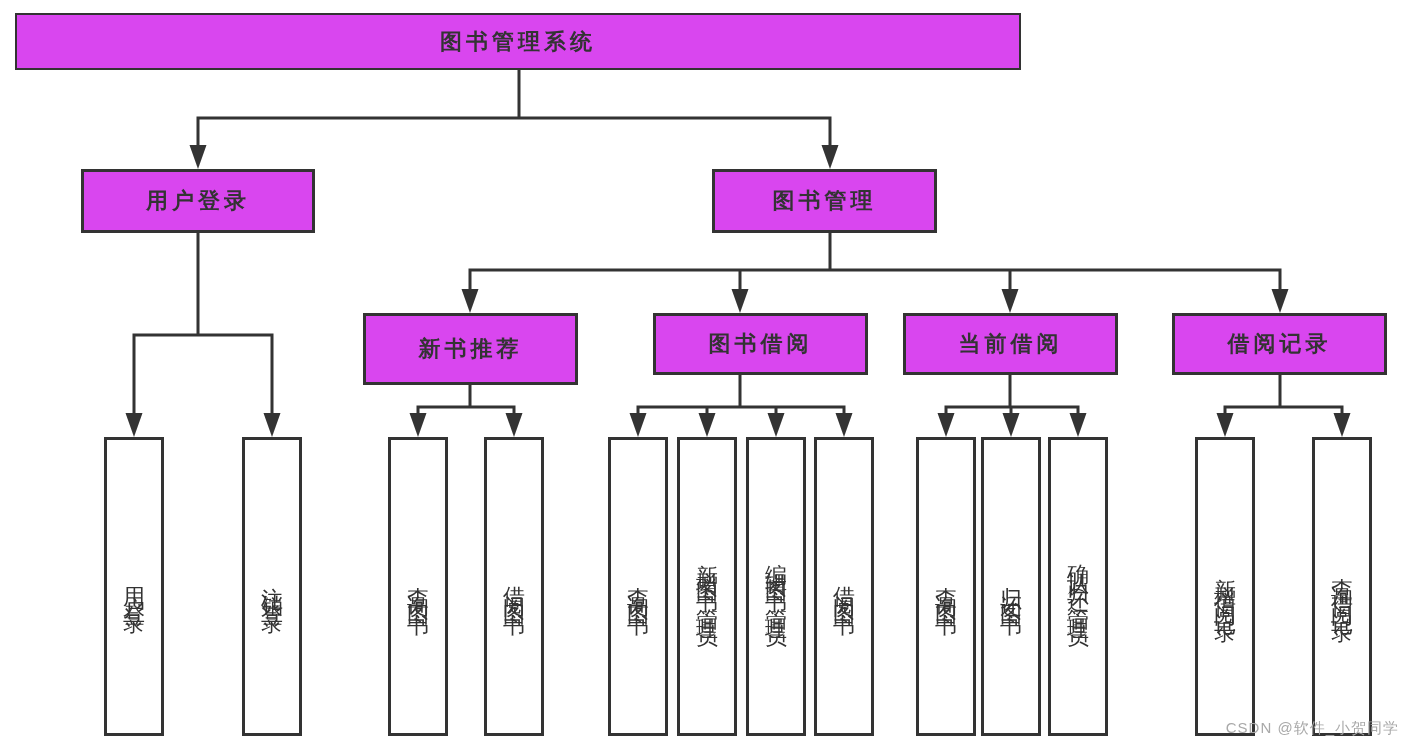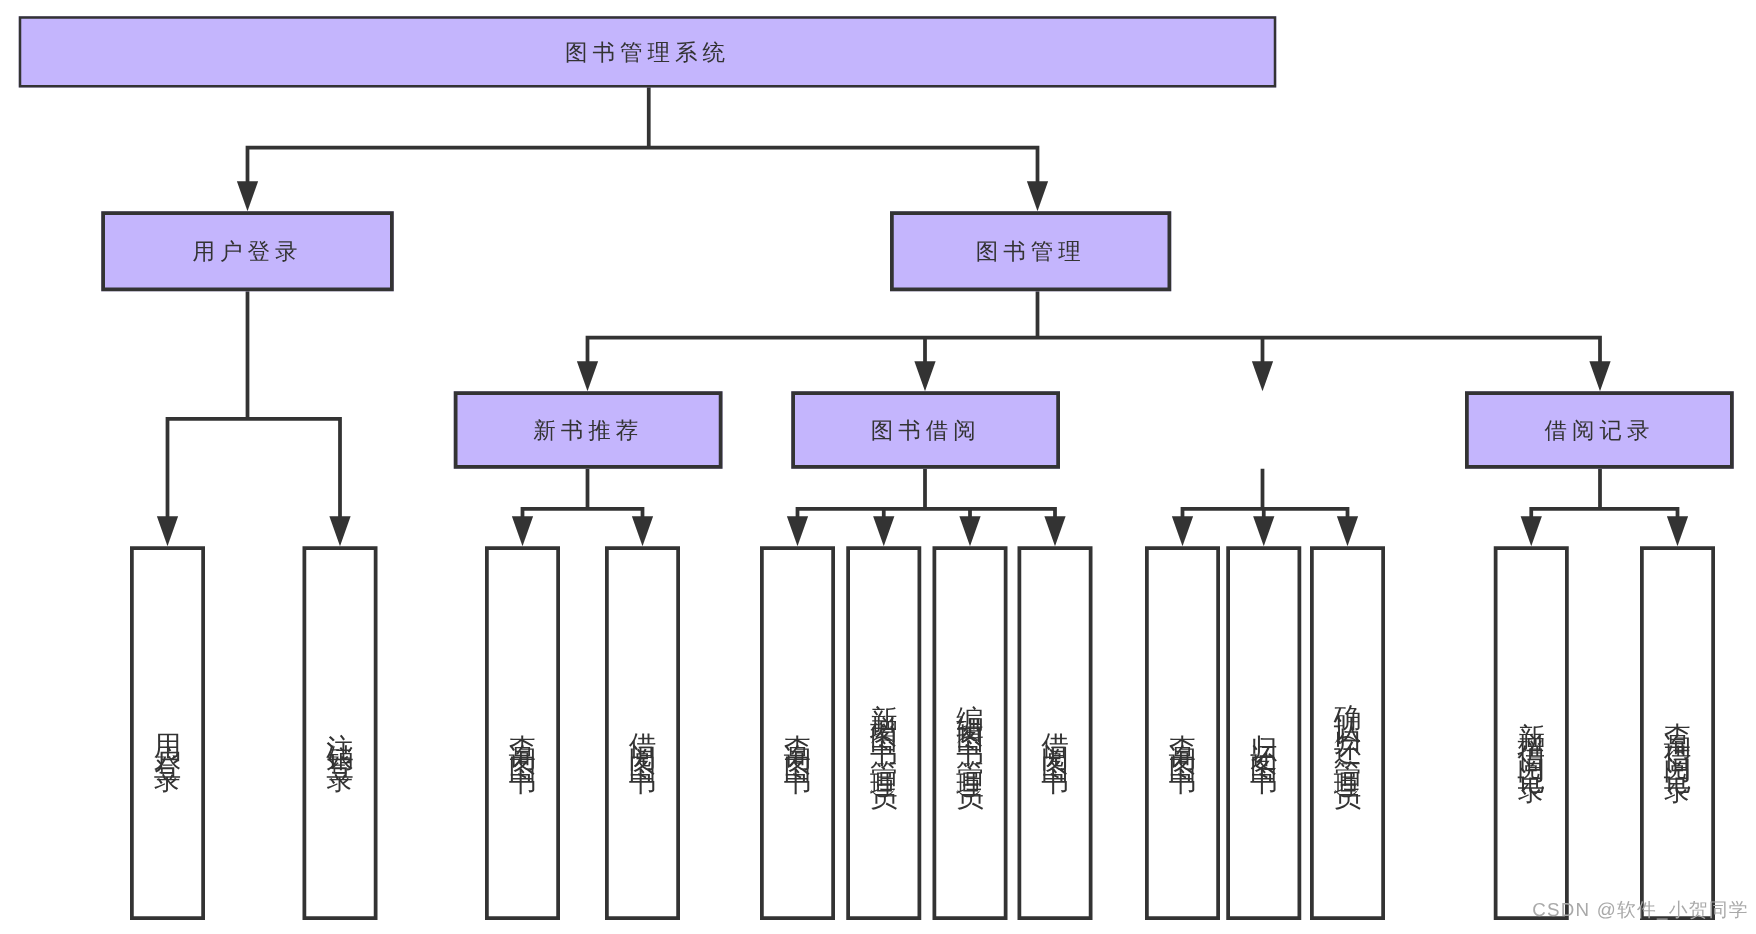--- a/index.html
+++ b/index.html
@@ -2,23 +2,23 @@
 <html><head>
 <meta charset="utf-8">
 <style>
   html,body{margin:0;padding:0;background:#fff;}
   .canvas{
     position:relative;width:1405px;height:747px;background:#fff;overflow:hidden;
     font-family:"Liberation Sans",sans-serif;
   }
   .connectors{position:absolute;left:0;top:0;z-index:0;}
   .node{
-    position:absolute;box-sizing:border-box;background:#c4b5fd;border:3px solid #333;
+    position:absolute;box-sizing:border-box;background:#d946ef;border:3px solid #333;
     display:flex;align-items:center;justify-content:center;z-index:1;
-    color:#333;font-size:18px;letter-spacing:4px;white-space:nowrap;
+    color:#333;font-size:22px;letter-spacing:4px;white-space:nowrap;font-weight:bold;
   }
   .node.root{border-width:2px;}
   .leaf{
     position:absolute;box-sizing:border-box;background:#fff;border:3px solid #333;
     width:60px;height:299px;top:437px;z-index:1;
     display:flex;align-items:center;justify-content:center;
   }
   .leaf .vtext{
     writing-mode:vertical-rl;text-orientation:mixed;
     color:#333;font-size:22px;letter-spacing:9px;line-height:1;white-space:nowrap;
@@ -77,25 +77,28 @@
     <span>图书管理系统</span>
   </div>
 
   <div class="node" style="left:81px;top:169px;width:234px;height:64px;">
     <span>用户登录</span>
   </div>
   <div class="node" style="left:712px;top:169px;width:225px;height:64px;">
     <span>图书管理</span>
   </div>
 
-  <div class="node" style="left:363px;top:313px;width:215px;height:62px;">
+  <div class="node" style="left:363px;top:313px;width:215px;height:72px;">
     <span>新书推荐</span>
   </div>
-  <div class="node" style="left:633px;top:313px;width:215px;height:62px;">
+  <div class="node" style="left:653px;top:313px;width:215px;height:62px;">
     <span>图书借阅</span>
+  </div>
+  <div class="node" style="left:903px;top:313px;width:215px;height:62px;">
+    <span>当前借阅</span>
   </div>
   <div class="node" style="left:1172px;top:313px;width:215px;height:62px;">
     <span>借阅记录</span>
   </div>
 
   <div class="leaf" style="left:104px;">
     <span class="vtext">用户登录</span>
   </div>
   <div class="leaf" style="left:242px;">
     <span class="vtext">注销登录</span>

